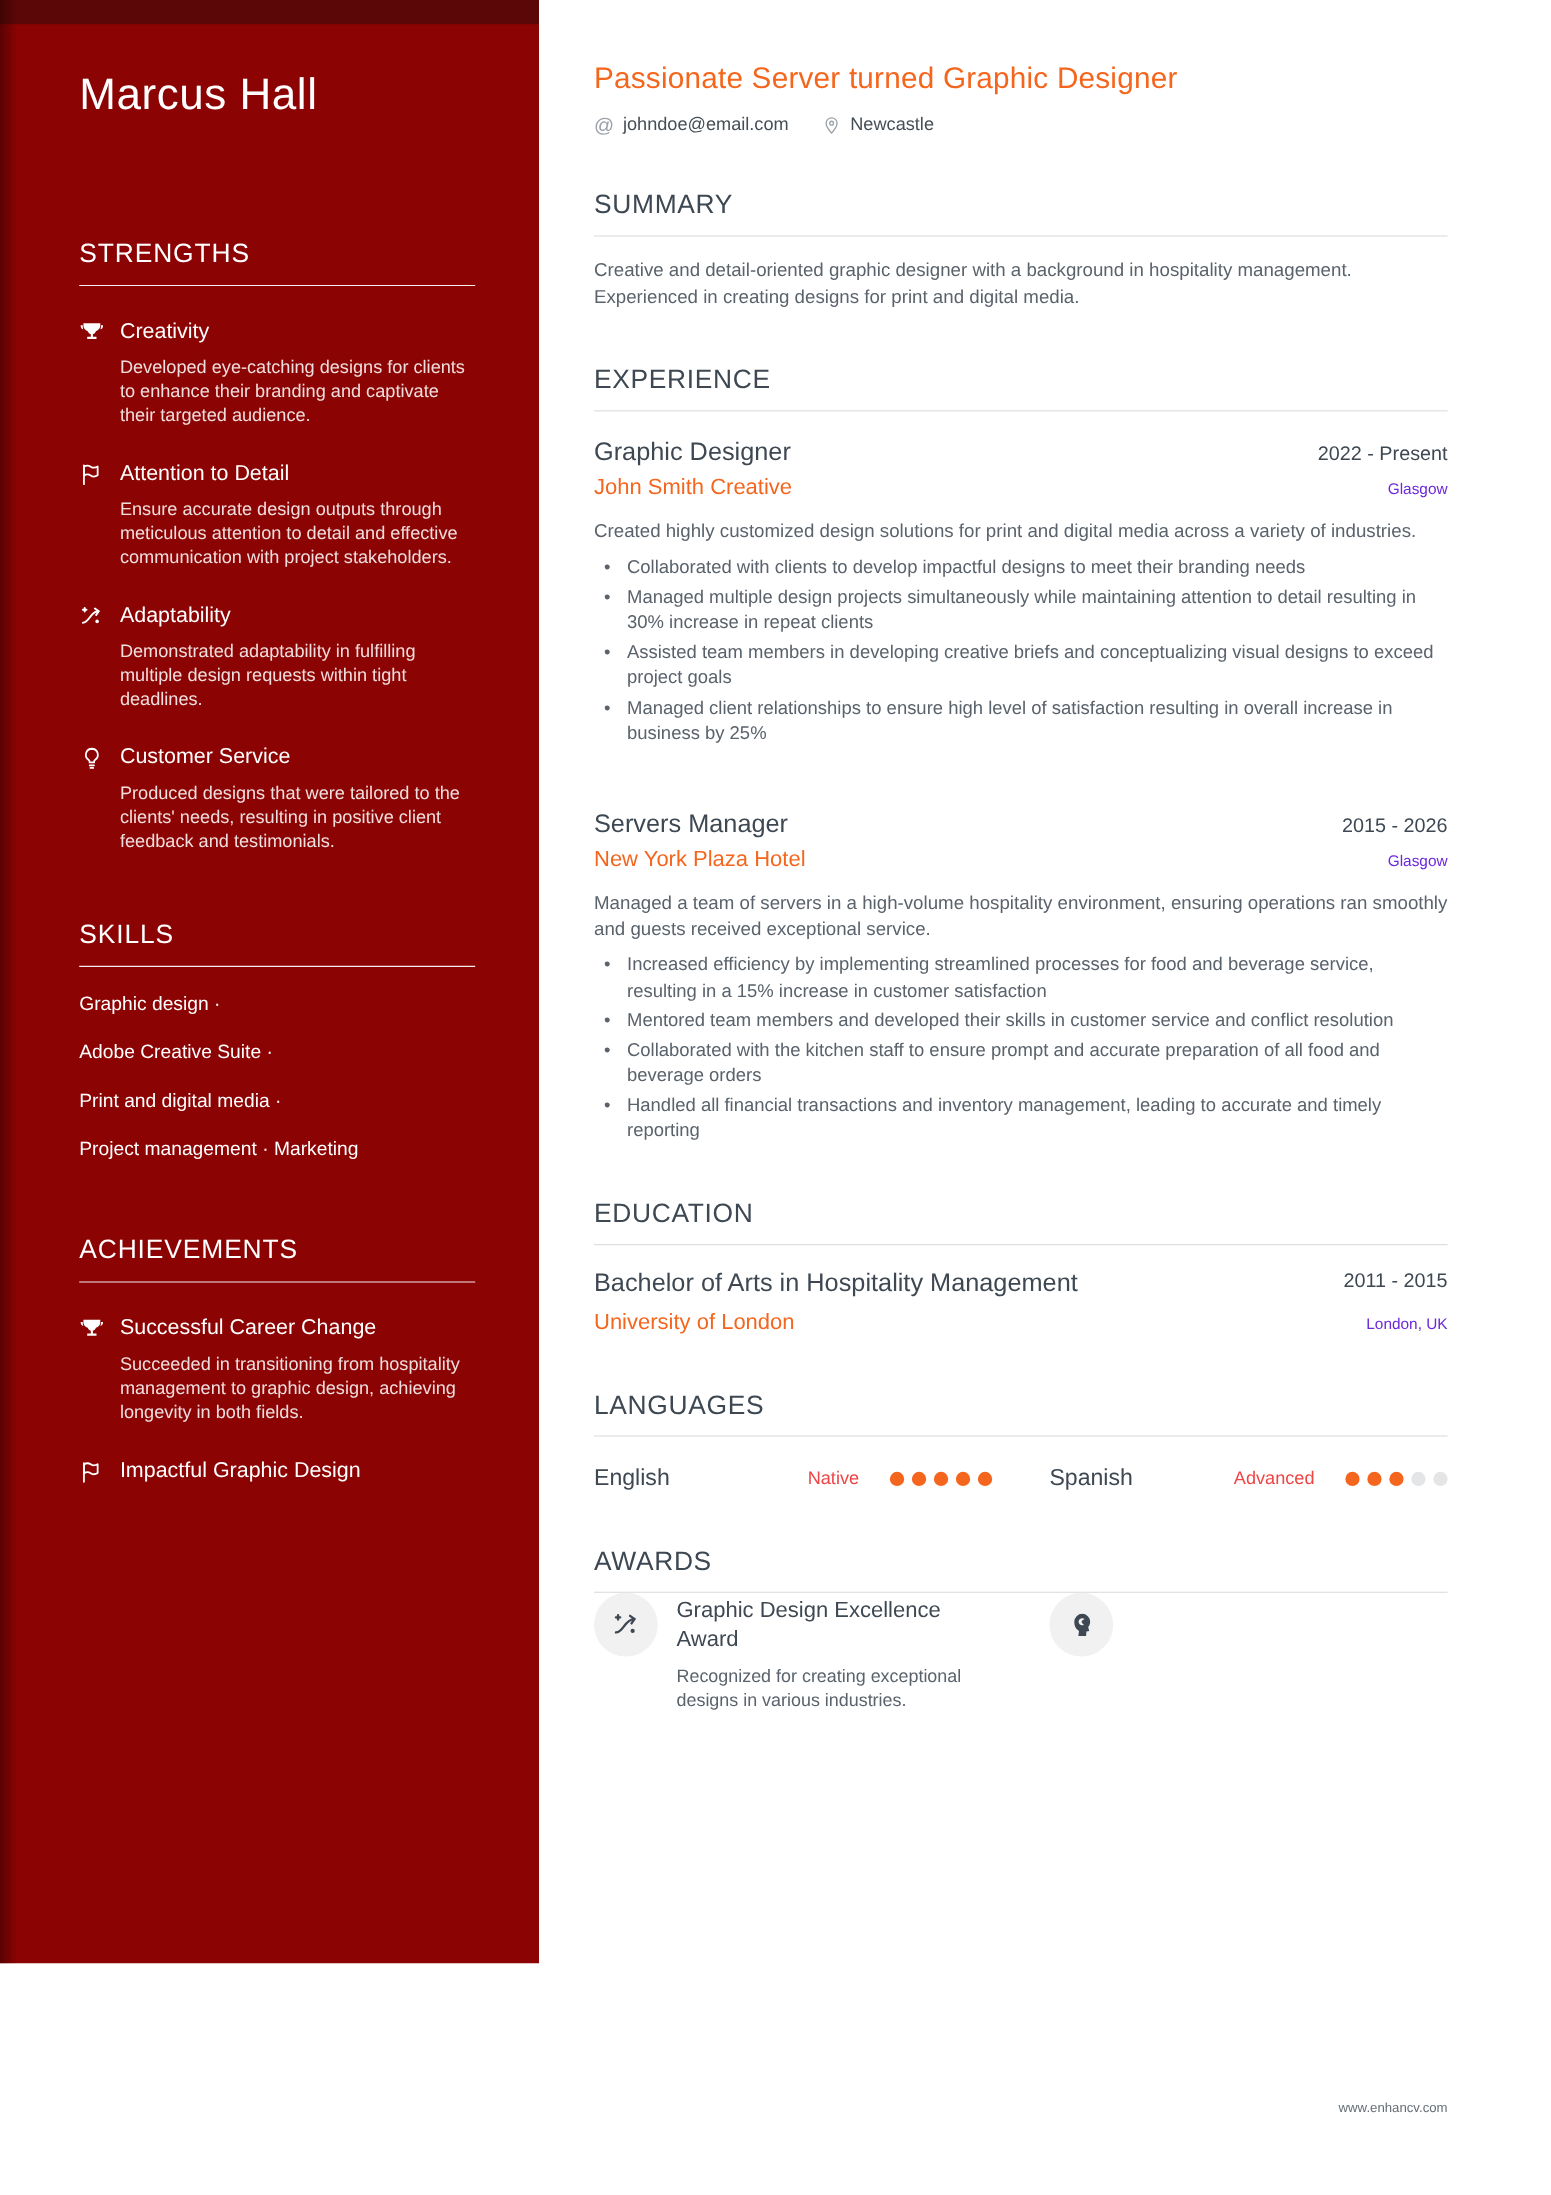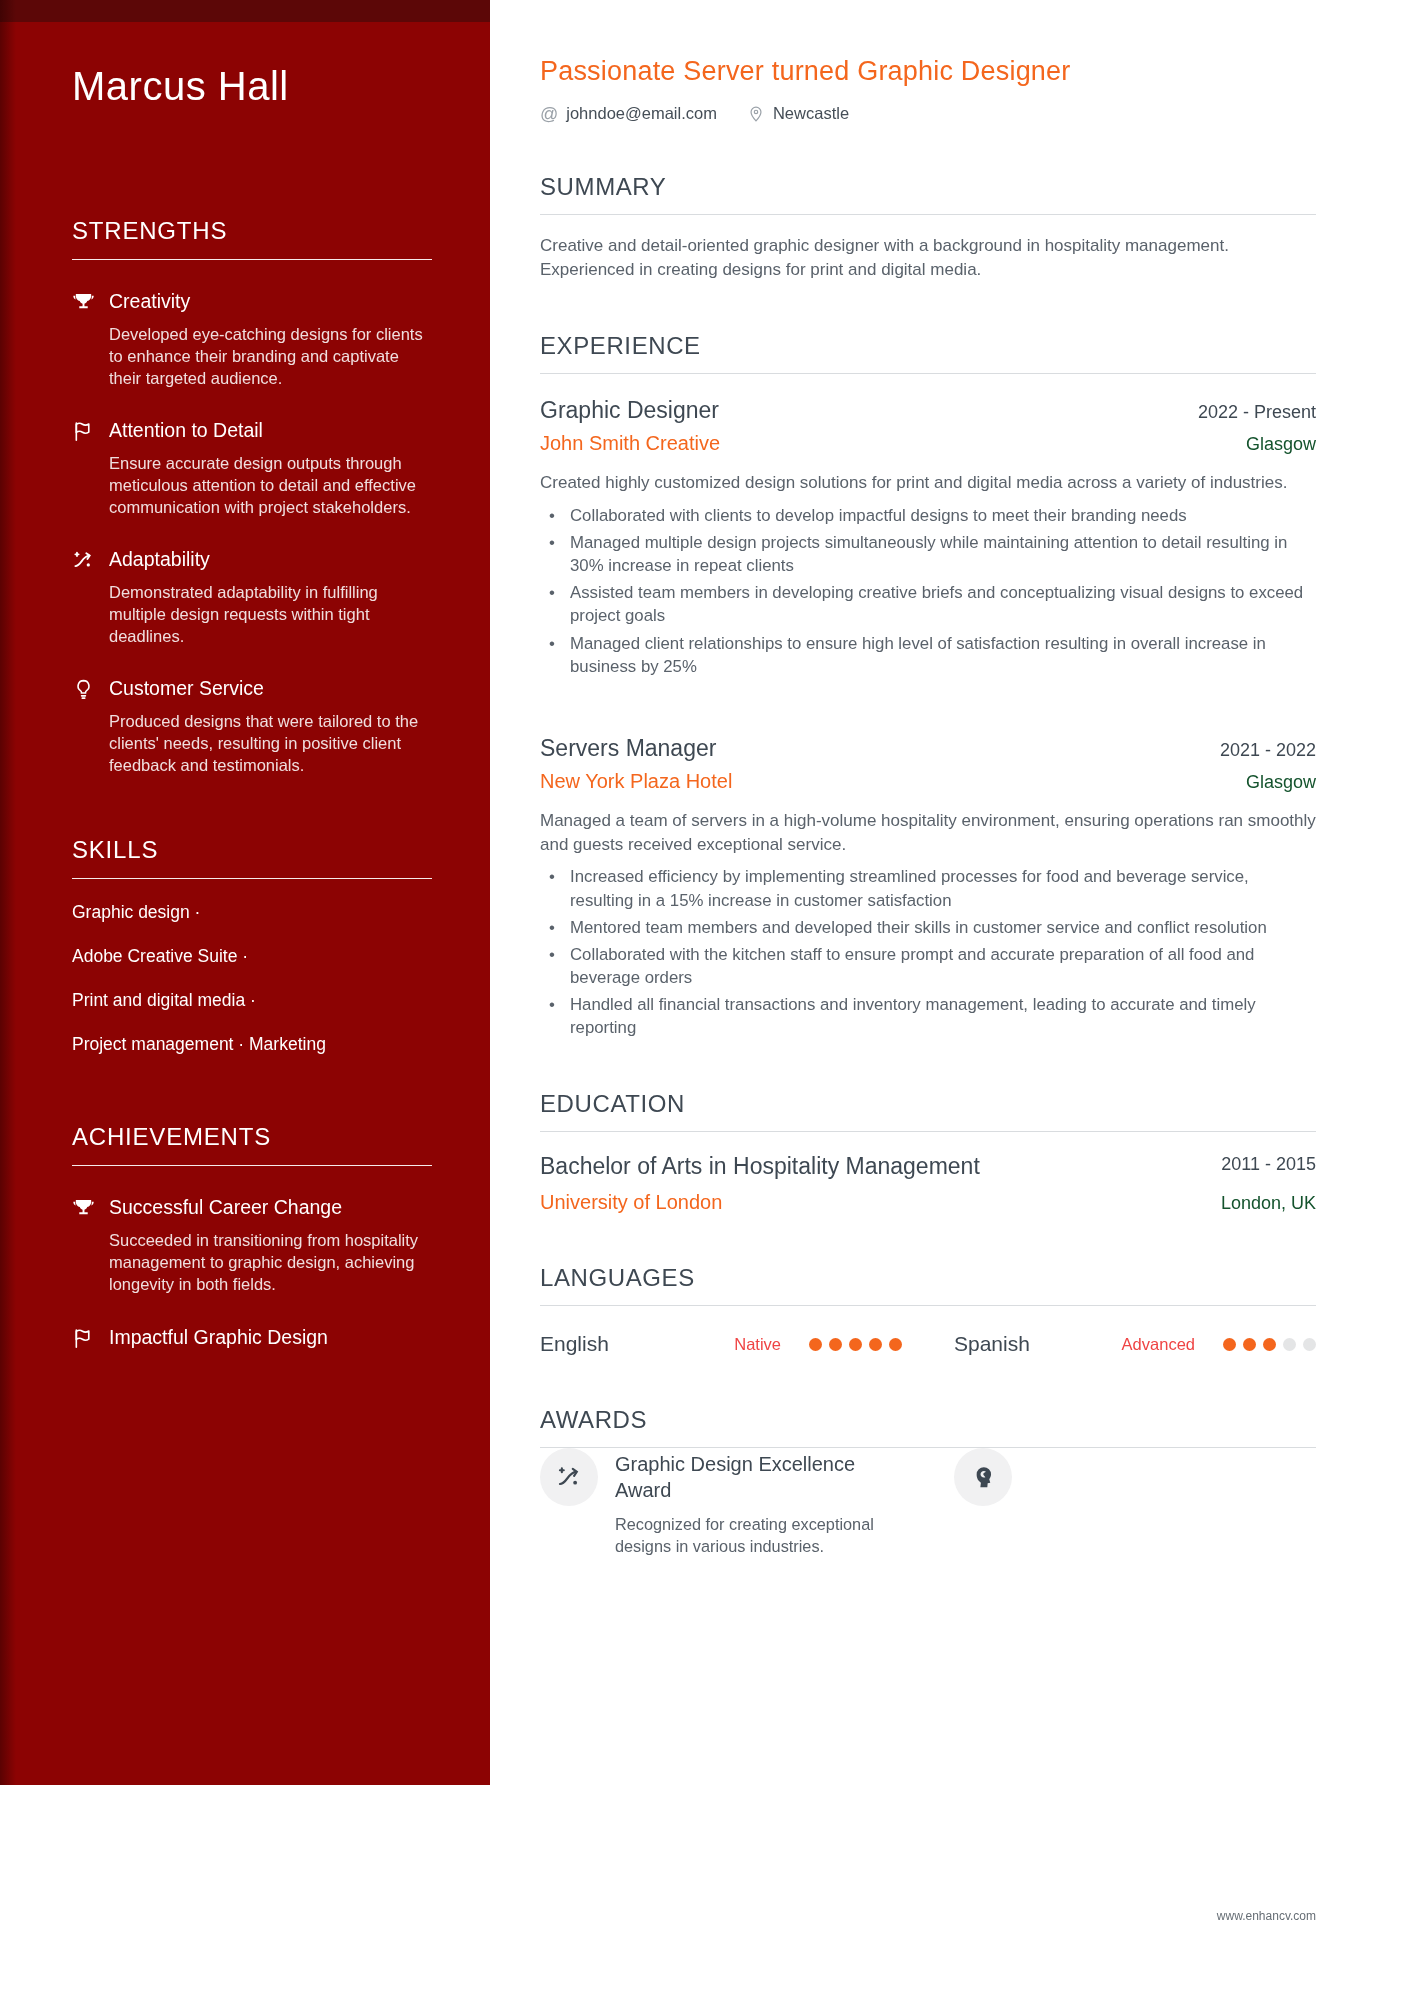--- a/index.html
+++ b/index.html
@@ -40,21 +40,21 @@
   .rule{border:none;border-bottom:1px solid #D9DCDF;margin:13px 0 0 0;}
   .section{margin-top:50px;}
   .summary-text{font-size:17px;line-height:1.42;color:#5A626B;margin:19px 0 0 0;}
 
   .job{margin-top:22px;}
   .job + .job{margin-top:56px;}
   .row-between{display:flex;justify-content:space-between;align-items:baseline;}
   .job-title{font-size:23px;font-weight:400;color:#3E4852;margin:0;line-height:1.25;}
   .job-dates{font-size:18px;color:#3E4852;white-space:nowrap;}
   .job-company{font-size:20px;font-weight:500;color:#F4661D;margin:7px 0 0 0;}
-  .job-loc{font-size:18px;color:#14532d;}
+  .job-loc{font-size:14px;color:#6d28d9;}
   .job-desc{font-size:17px;line-height:1.4;color:#5A626B;margin:16px 0 0 0;}
   ul.bullets{list-style:none;margin:9px 0 0 0;padding:0;}
   ul.bullets li{position:relative;padding-left:30px;font-size:16.8px;line-height:1.38;
        color:#5A626B;margin-top:4px;}
   ul.bullets li::before{content:"•";position:absolute;left:9px;top:0;color:#5A626B;}
 
   .edu-degree{font-size:23px;font-weight:400;color:#3E4852;margin:20px 0 0 0;max-width:470px;line-height:1.3;}
   .edu-meta{font-size:18px;color:#3E4852;white-space:nowrap;padding-top:22px;}
   .edu-school{font-size:20px;font-weight:500;color:#F4661D;margin:10px 0 0 0;}
 
@@ -233,21 +233,21 @@
           <li>Collaborated with clients to develop impactful designs to meet their branding needs</li>
           <li>Managed multiple design projects simultaneously while maintaining attention to detail resulting in 30% increase in repeat clients</li>
           <li>Assisted team members in developing creative briefs and conceptualizing visual designs to exceed project goals</li>
           <li>Managed client relationships to ensure high level of satisfaction resulting in overall increase in business by 25%</li>
         </ul>
       </div>
 
       <div class="job">
         <div class="row-between">
           <h4 class="job-title">Servers Manager</h4>
-          <span class="job-dates">2021 - 2022</span>
+          <span class="job-dates">2015 - 2026</span>
         </div>
         <div class="row-between">
           <p class="job-company">New York Plaza Hotel</p>
           <span class="job-loc">Glasgow</span>
         </div>
         <p class="job-desc">Managed a team of servers in a high-volume hospitality environment, ensuring operations ran smoothly and guests received exceptional service.</p>
         <ul class="bullets">
           <li>Increased efficiency by implementing streamlined processes for food and beverage service, resulting in a 15% increase in customer satisfaction</li>
           <li>Mentored team members and developed their skills in customer service and conflict resolution</li>
           <li>Collaborated with the kitchen staff to ensure prompt and accurate preparation of all food and beverage orders</li>

